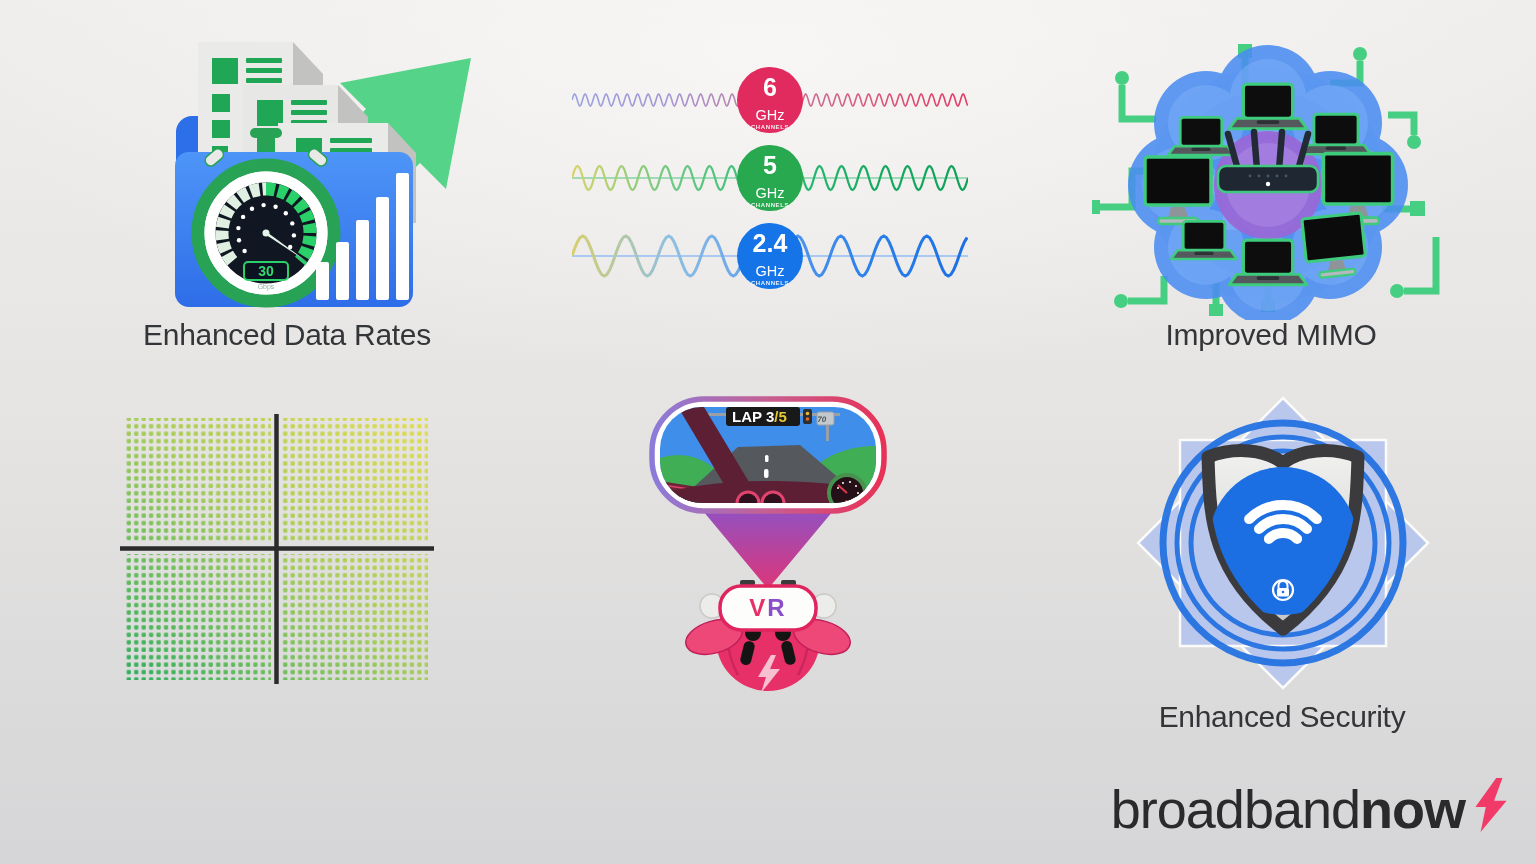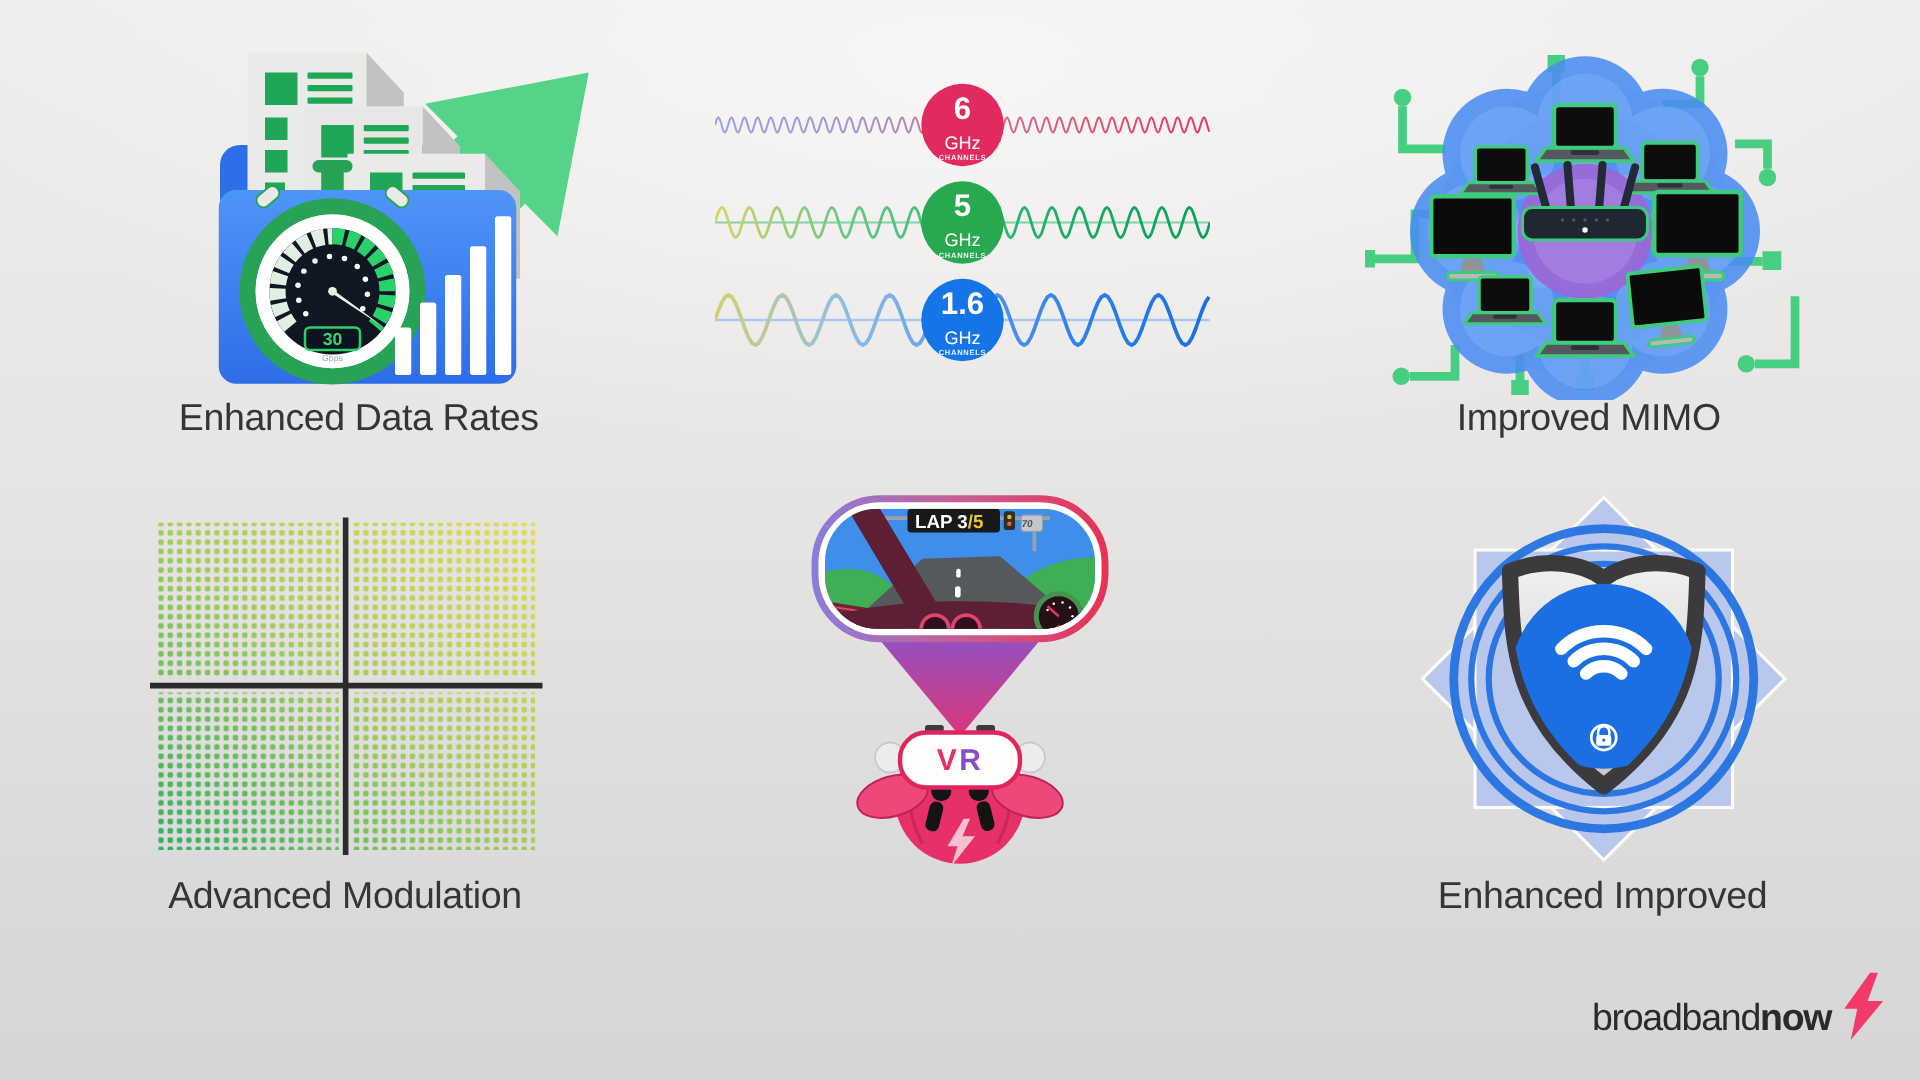--- a/index.html
+++ b/index.html
@@ -11,22 +11,22 @@
       linear-gradient(180deg,#efeeec 0%,#e6e5e3 45%,#d6d5d7 100%);}
   .abs{position:absolute;}
   .label{position:absolute;transform:translateX(-50%);white-space:nowrap;
     font-size:30px;font-weight:500;color:#333538;letter-spacing:-.3px;text-align:right;}
   .band-row{position:absolute;left:0;width:396px;height:80px;}
   .badge{position:absolute;left:165px;top:7px;width:66px;height:66px;border-radius:50%;
     color:#fff;text-align:center;box-sizing:border-box;padding-top:10px;}
   .badge-val{font-size:25px;line-height:20px;font-weight:bold;}
   .badge-unit{font-size:14.5px;line-height:15px;font-weight:500;margin-top:11px;}
   .badge-sub{font-size:6px;line-height:8px;letter-spacing:.6px;font-weight:bold;opacity:.9;}
-  .logo{position:absolute;right:28px;top:778px;display:flex;align-items:flex-end;gap:9px;
-    font-size:30px;color:#2a2a2c;letter-spacing:-1px;}
+  .logo{position:absolute;right:28px;top:778px;display:flex;align-items:flex-start;gap:9px;
+    font-size:54px;color:#2a2a2c;letter-spacing:-1px;}
   .logo-regular{font-weight:500;}
   .logo-bold{font-weight:800;}
   svg text{font-family:"Liberation Sans","DejaVu Sans",sans-serif;}
 </style>
 </head>
 <body>
 
 <div id="canvas">
 
   <svg class="abs" style="left:126px;top:28px" width="350" height="295" viewBox="0 0 350 295">
@@ -152,21 +152,21 @@
               <stop offset="0.25" stop-color="#8fc0e2"></stop>
               <stop offset="0.50" stop-color="#5b9bee"></stop>
               <stop offset="0.75" stop-color="#2b80ea"></stop>
               <stop offset="1.00" stop-color="#1b6fe4"></stop>
             </linearGradient>
           </defs>
         <line x1="0" y1="40" x2="396" y2="40" stroke-width="2" stroke="#a9c9f2"></line>
         <polyline fill="none" stroke="url(#wg2)" points="0.0,40.00 2.7,32.35 5.4,25.86 8.1,21.52 10.8,20.00 13.4,21.52 16.1,25.86 18.8,32.35 21.5,40.00 24.2,47.65 26.9,54.14 29.6,58.48 32.3,60.00 34.9,58.48 37.6,54.14 40.3,47.65 43.0,40.00 45.7,32.35 48.4,25.86 51.1,21.52 53.8,20.00 56.4,21.52 59.1,25.86 61.8,32.35 64.5,40.00 67.2,47.65 69.9,54.14 72.6,58.48 75.3,60.00 77.9,58.48 80.6,54.14 83.3,47.65 86.0,40.00 88.7,32.35 91.4,25.86 94.1,21.52 96.8,20.00 99.4,21.52 102.1,25.86 104.8,32.35 107.5,40.00 110.2,47.65 112.9,54.14 115.6,58.48 118.3,60.00 120.9,58.48 123.6,54.14 126.3,47.65 129.0,40.00 131.7,32.35 134.4,25.86 137.1,21.52 139.8,20.00 142.4,21.52 145.1,25.86 147.8,32.35 150.5,40.00 153.2,47.65 155.9,54.14 158.6,58.48 161.3,60.00 163.9,58.48 166.6,54.14 169.3,47.65 172.0,40.00 174.7,32.35 177.4,25.86 180.1,21.52 182.8,20.00 185.4,21.52 188.1,25.86 190.8,32.35 193.5,40.00 196.2,47.65 198.9,54.14 201.6,58.48 204.3,60.00 206.9,58.48 209.6,54.14 212.3,47.65 215.0,40.00 217.7,32.35 220.4,25.86 223.1,21.52 225.8,20.00 228.4,21.52 231.1,25.86 233.8,32.35 236.5,40.00 239.2,47.65 241.9,54.14 244.6,58.48 247.3,60.00 249.9,58.48 252.6,54.14 255.3,47.65 258.0,40.00 260.7,32.35 263.4,25.86 266.1,21.52 268.8,20.00 271.4,21.52 274.1,25.86 276.8,32.35 279.5,40.00 282.2,47.65 284.9,54.14 287.6,58.48 290.3,60.00 292.9,58.48 295.6,54.14 298.3,47.65 301.0,40.00 303.7,32.35 306.4,25.86 309.1,21.52 311.8,20.00 314.4,21.52 317.1,25.86 319.8,32.35 322.5,40.00 325.2,47.65 327.9,54.14 330.6,58.48 333.3,60.00 335.9,58.48 338.6,54.14 341.3,47.65 344.0,40.00 346.7,32.35 349.4,25.86 352.1,21.52 354.8,20.00 357.4,21.52 360.1,25.86 362.8,32.35 365.5,40.00 368.2,47.65 370.9,54.14 373.6,58.48 376.3,60.00 378.9,58.48 381.6,54.14 384.3,47.65 387.0,40.00 389.7,32.35 392.4,25.86 395.1,21.52" stroke-width="3"></polyline>
       </svg>
       <div class="badge" style="background: rgb(20, 116, 232);">
-        <div class="badge-val">1.6</div>
+        <div class="badge-val">2.4</div>
         <div class="badge-unit">GHz</div>
         <div class="badge-sub">CHANNELS</div>
       </div>
     </div>
   </div>
 
   <svg class="abs" style="left:1092px;top:30px" width="352" height="290" viewBox="0 0 352 290">
     <defs>
       <g id="laptop">
         <rect x="-26" y="-22" width="52" height="36" rx="4" fill="#0d0d0d" stroke="#3ecb7d" stroke-width="3.5"></rect>
@@ -274,21 +274,20 @@
       <mask id="dotmask">
         <rect x="8" y="10" width="302" height="262" fill="url(#dotpat)"></rect>
         <rect x="153" y="0" width="11" height="285" fill="#000000"></rect>
         <rect x="0" y="135" width="320" height="11" fill="#000000"></rect>
       </mask>
     </defs>
     <rect x="8" y="10" width="302" height="262" fill="url(#modgrad)" mask="url(#dotmask)"></rect>
     <line x1="158.5" y1="6" x2="158.5" y2="276" stroke="#2b2b2b" stroke-width="4.5"></line>
     <line x1="2" y1="140.5" x2="316" y2="140.5" stroke="#2b2b2b" stroke-width="4.5"></line>
   </svg>
-  <div class="label" style="left:276px;top:700px">Advanced Modulation</div>
 
   <svg class="abs" style="left:640px;top:393px" width="256" height="312" viewBox="0 0 256 312">
     <defs>
       <linearGradient id="rimgrad" x1="0" y1="0" x2="1" y2="0">
         <stop offset="0" stop-color="#8b7cda"></stop>
           <stop offset="0.5" stop-color="#c75f92"></stop>
           <stop offset="1" stop-color="#e83156"></stop>
       </linearGradient>
       <linearGradient id="funnelg" x1="0" y1="0" x2="0" y2="1">
         <stop offset="0" stop-color="#8e52c6"></stop>
@@ -398,21 +397,21 @@
       <path d="M131,136 A34 34 0 0 1 179,136"></path>
       <path d="M140.9,145.9 A20 20 0 0 1 169.1,145.9"></path>
     </g>
     <g>
       <circle cx="155" cy="197" r="10" fill="none" stroke="#ffffff" stroke-width="2.2"></circle>
       <path d="M150.5,195 v-2.5 a4.5,4.5 0 0 1 9,0 v2.5" fill="none" stroke="#ffffff" stroke-width="2"></path>
       <rect x="149" y="195" width="12" height="8.5" rx="1.5" fill="#ffffff"></rect>
       <circle cx="155" cy="199" r="1.3" fill="#1b6fe3"></circle>
     </g>
   </svg>
-  <div class="label" style="left:1282px;top:700px">Enhanced Improved</div>
+  <div class="label" style="left:1282px;top:700px">Enhanced Security</div>
 
   <div class="logo">
     <span><span class="logo-regular">broadband</span><span class="logo-bold">now</span></span>
     <svg width="34" height="54" viewBox="0 0 30 52">
       <path d="M20,0 L0,28 H10 L5,52 L30,22 H18 L26,0 Z" fill="#f23a68"></path>
     </svg>
   </div>
 
 </div>
 

